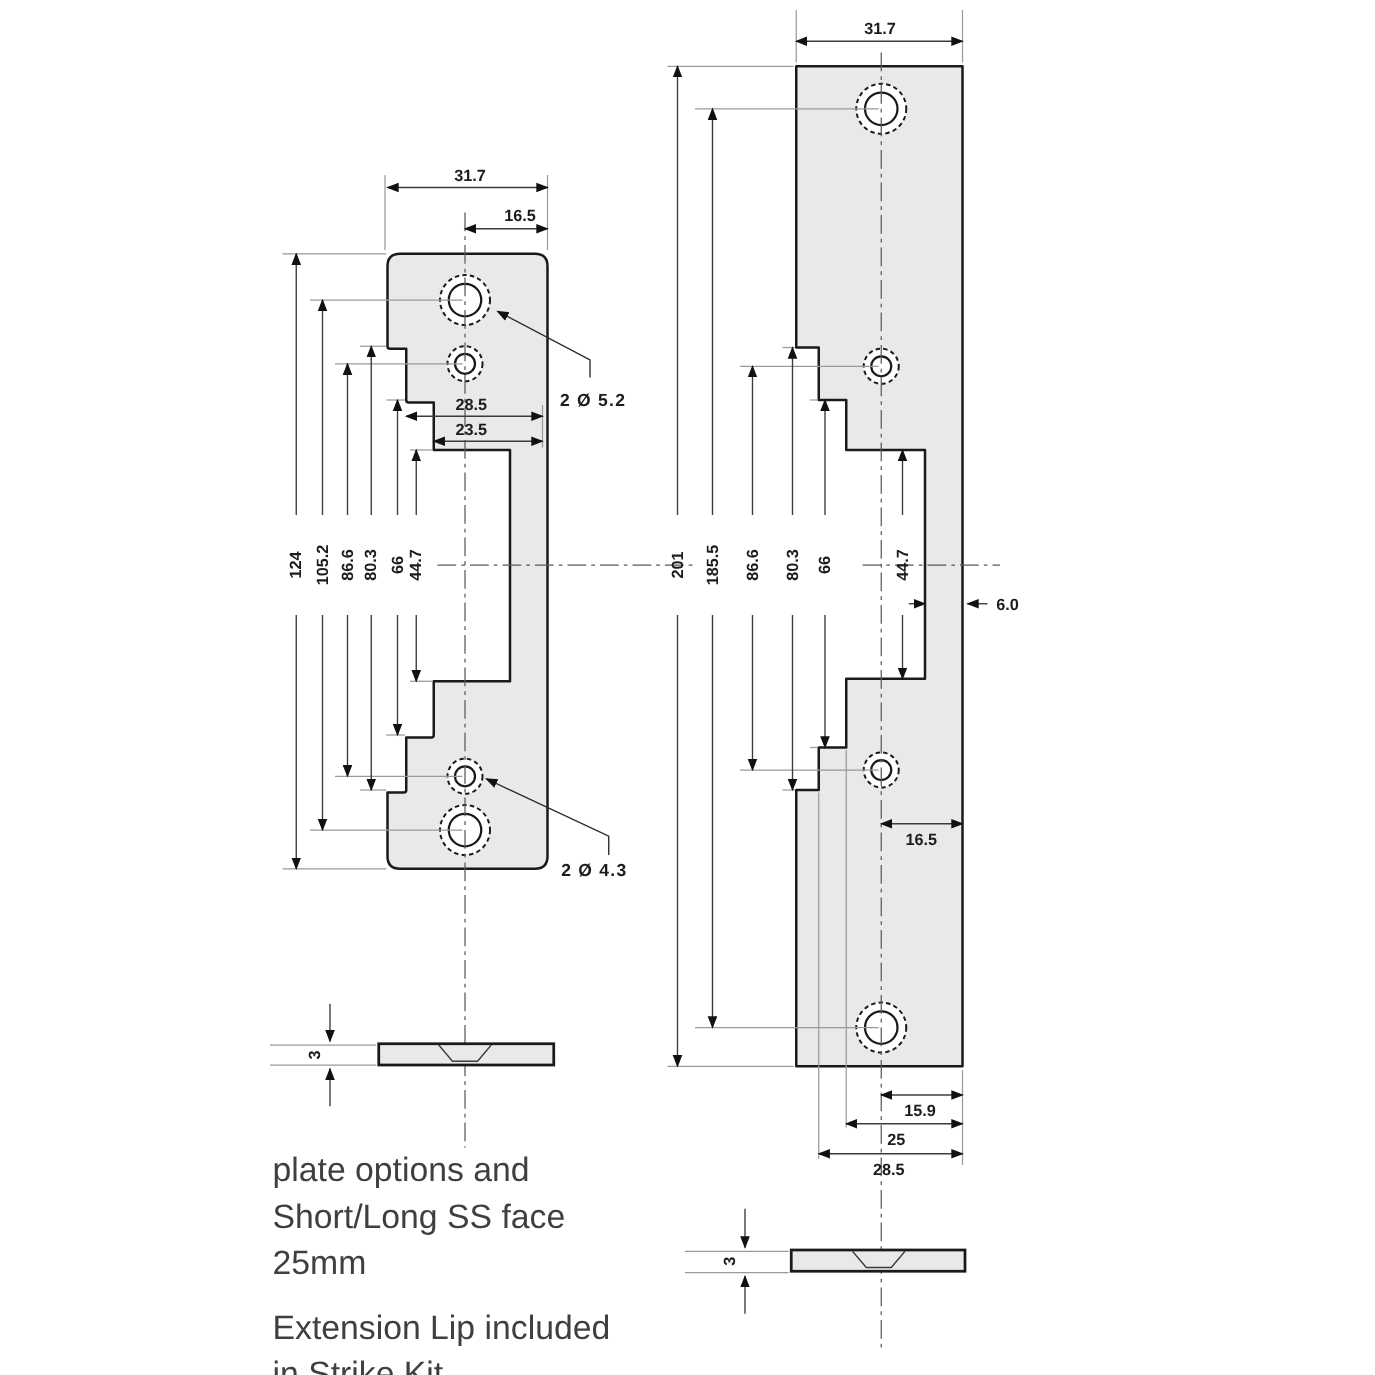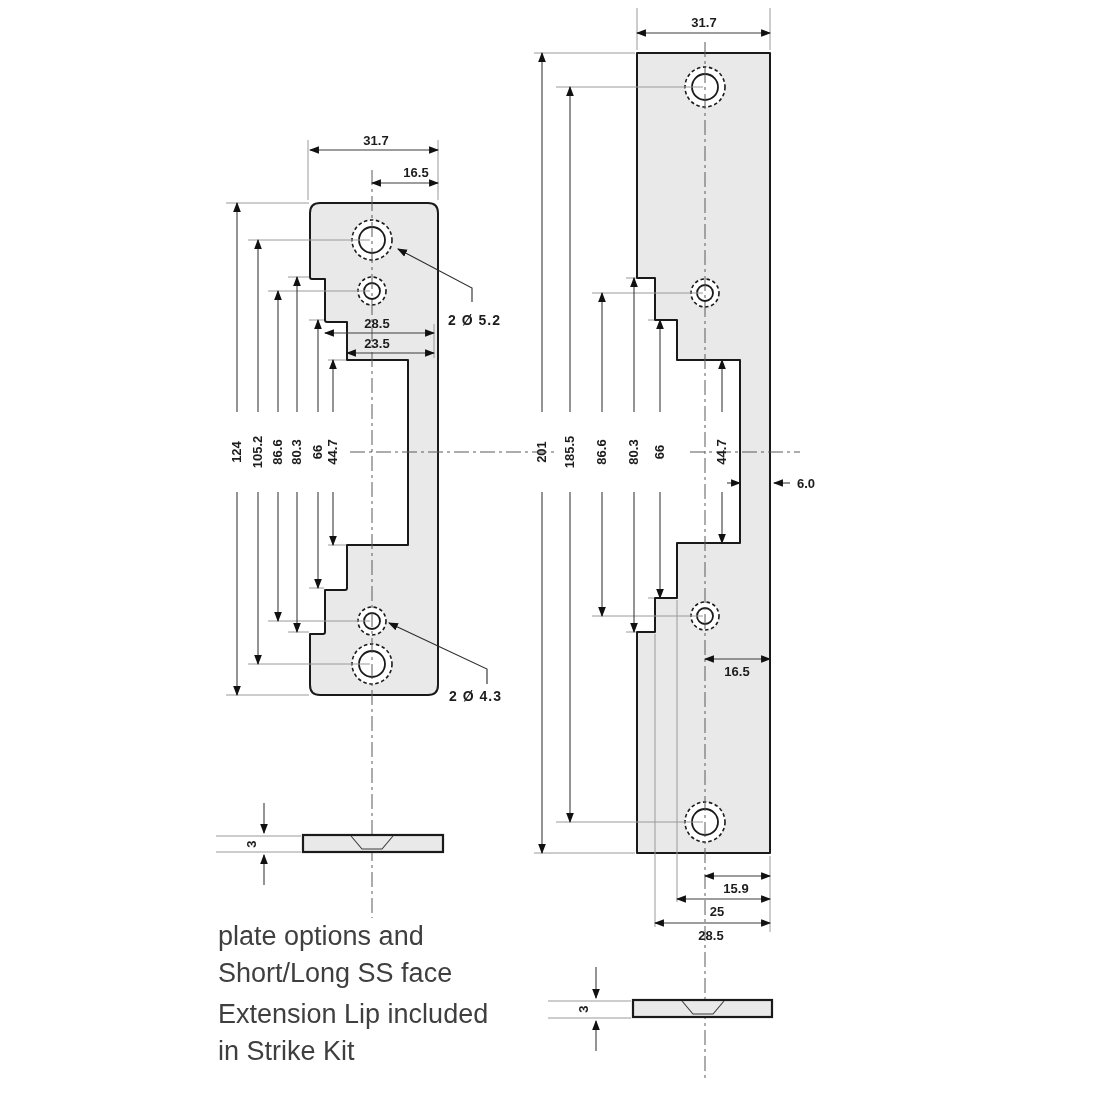--- a/index.html
+++ b/index.html
@@ -11,21 +11,21 @@
   .holeI{fill:#ffffff;stroke:#1a1a1a;stroke-width:1.8;}
   .ext{stroke:#9a9a9a;stroke-width:1;fill:none;}
   .dim{stroke:#3c3c3c;stroke-width:1.1;fill:none;}
   .leader{stroke:#2a2a2a;stroke-width:1.1;fill:none;}
   .cl{stroke:#5a5a5a;stroke-width:1;stroke-dasharray:15 4 3 4;fill:none;}
   .body{fill:#e9e9e9;stroke:#1a1a1a;stroke-width:2.2;}
   .dimtxt{font-size:13px;font-weight:600;fill:#1c1c1c;text-anchor:middle;}
   .calltxt{font-size:14px;font-weight:700;fill:#1c1c1c;text-anchor:start;letter-spacing:1px;}
   #note{position:absolute;left:218px;top:918px;width:330px;color:#3f3f3f;
         font-size:27px;line-height:37px;font-weight:400;}
-  #note .para2{margin-top:4px;}
+  #note .para2{margin-top:15px;}
 </style>
 </head>
 <body>
 
 <div id="canvas">
 <svg width="1100" height="1100" viewBox="0 0 1100 1100">
   <defs>
     <marker id="ar" viewBox="0 0 10 9" refX="8.6" refY="4.5" markerWidth="9.5" markerHeight="8.5" orient="auto-start-reverse">
       <path d="M0,0.8 L9.6,4.5 L0,8.2 Z" fill="#111"></path>
     </marker>
@@ -253,16 +253,17 @@
       <line class="dim" x1="596" y1="967" x2="596" y2="998" marker-end="url(#ar)"></line>
       <line class="dim" x1="596" y1="1051" x2="596" y2="1021" marker-end="url(#ar)"></line>
       <text class="dimtxt" transform="rotate(-90 588 1009)" x="588" y="1009">3</text>
     </g>
   </g>
 </svg>
 
 <div id="note">
   <div>plate options and</div>
   <div>Short/Long SS face</div>
+  <div>25mm</div>
   <div class="para2">Extension Lip included</div>
   <div>in Strike Kit</div>
 </div>
 </div>
 
 </body></html>

